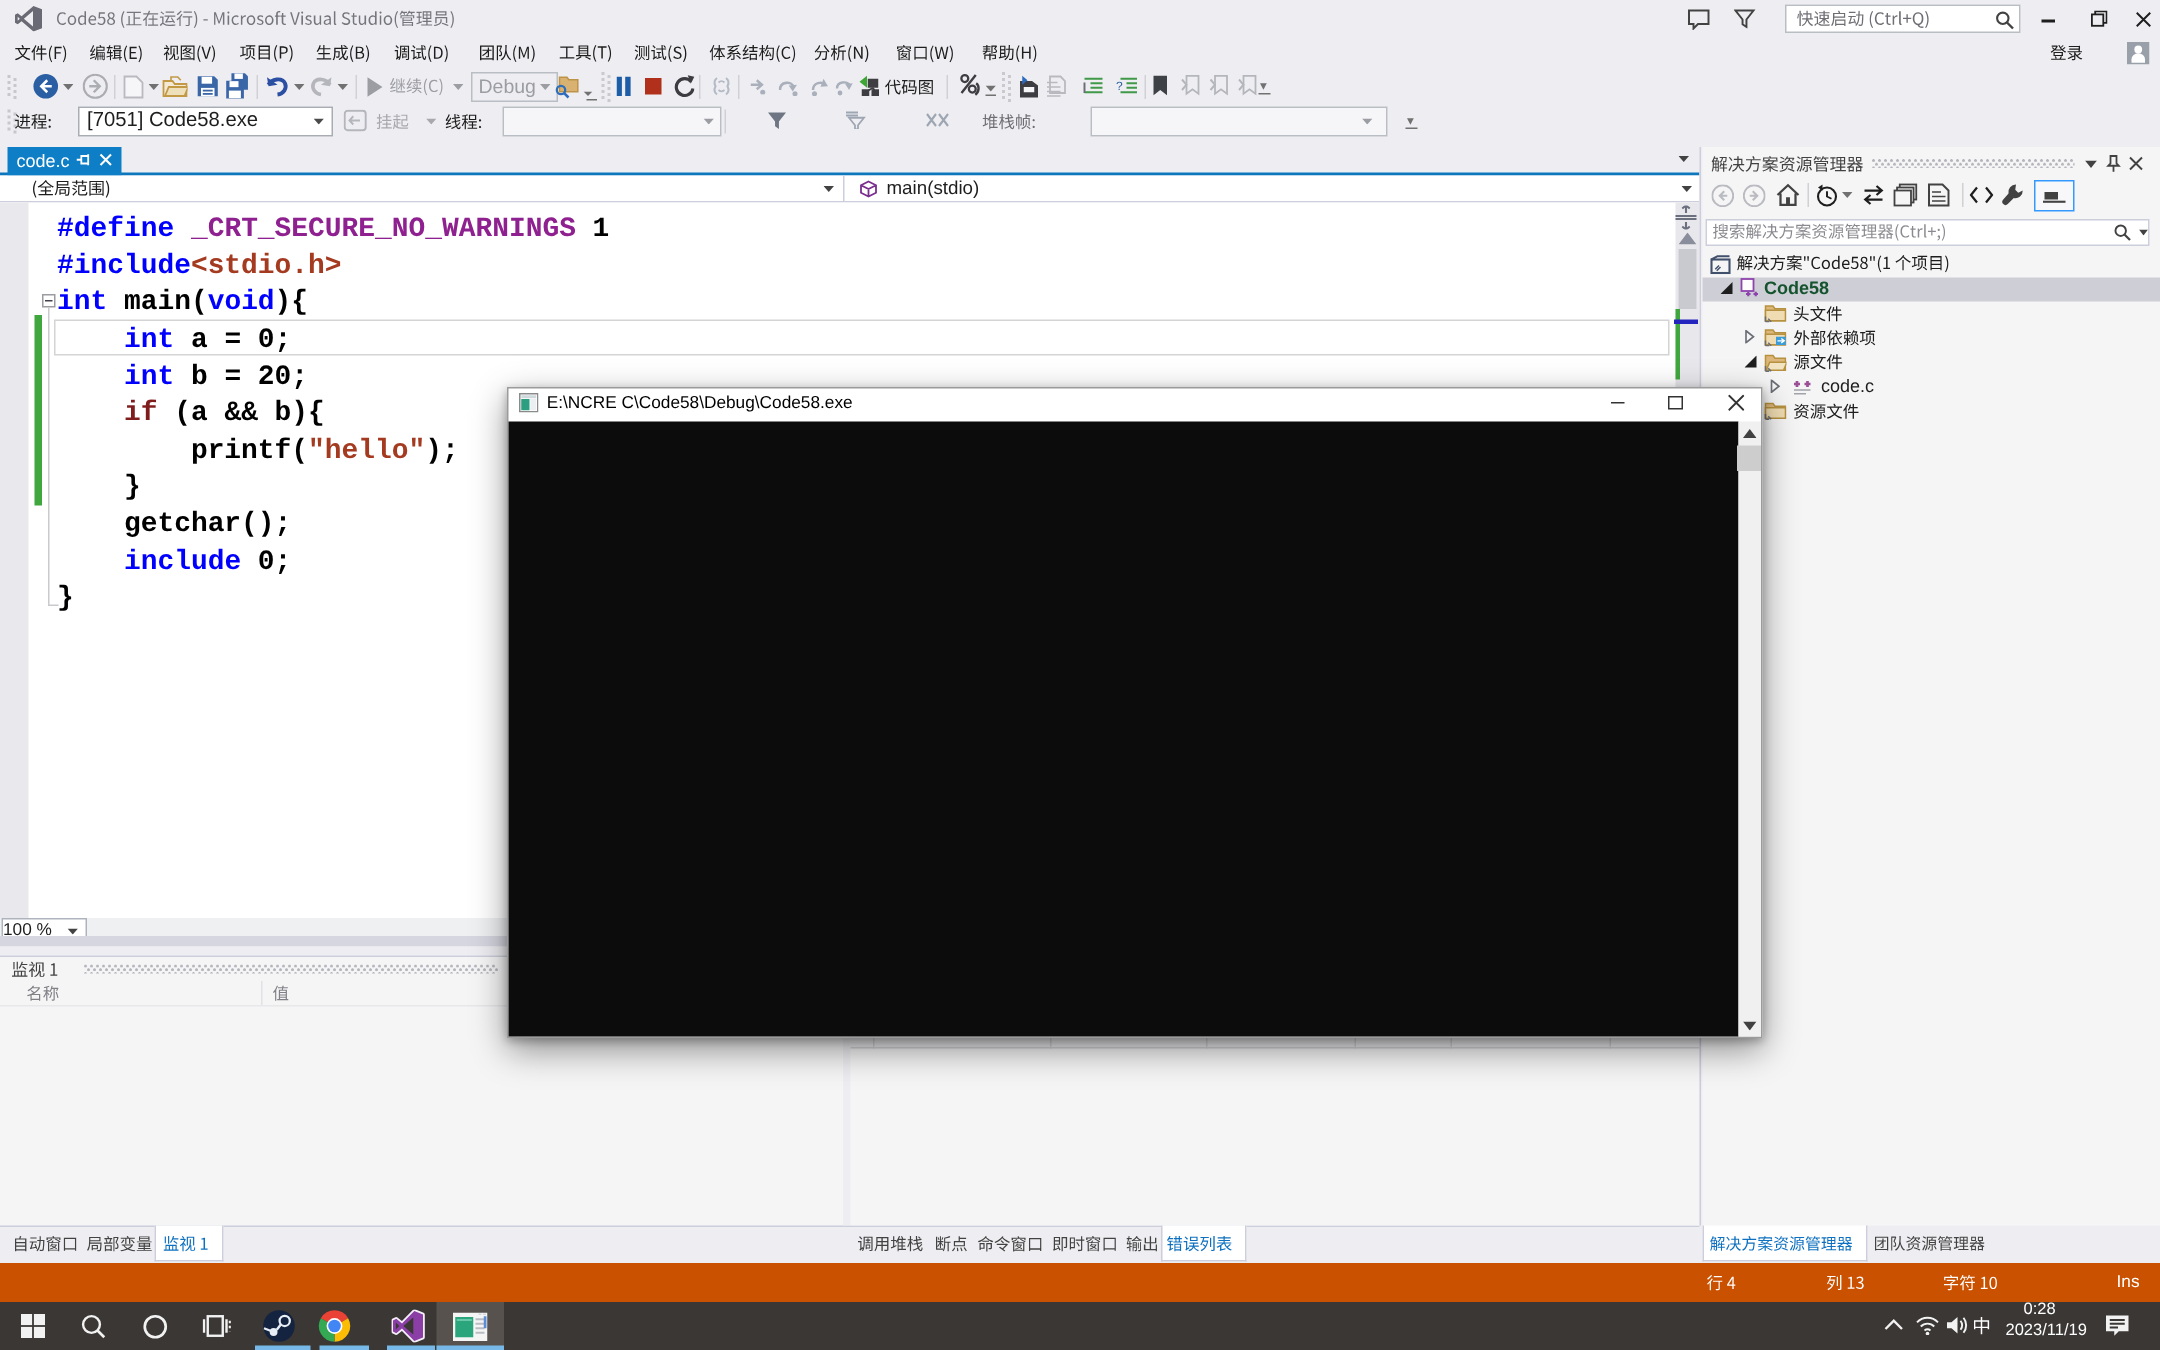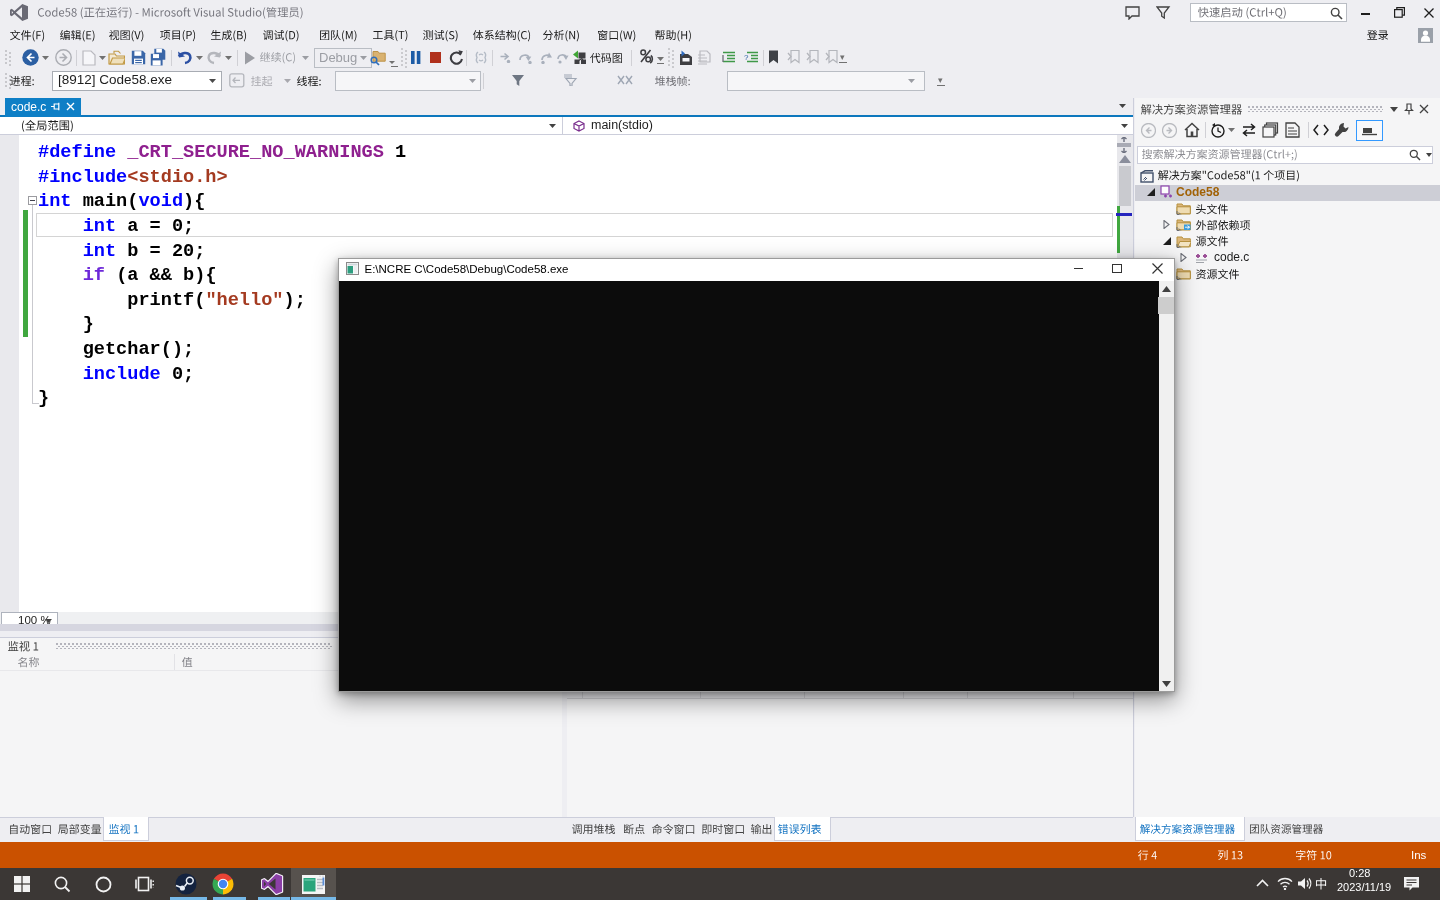--- a/index.html
+++ b/index.html
@@ -280,21 +280,21 @@
 <div style="position:absolute;left:5px;top:77px;width:2px;height:2px;background:#C8C8CC;"></div>
 <div style="position:absolute;left:9px;top:79px;width:2px;height:2px;background:#C8C8CC;"></div>
 <div style="position:absolute;left:5px;top:81px;width:2px;height:2px;background:#C8C8CC;"></div>
 <div style="position:absolute;left:9px;top:83px;width:2px;height:2px;background:#C8C8CC;"></div>
 <div style="position:absolute;left:5px;top:85px;width:2px;height:2px;background:#C8C8CC;"></div>
 <div style="position:absolute;left:9px;top:87px;width:2px;height:2px;background:#C8C8CC;"></div>
 <svg style="position:absolute;left:10.0px;top:76.0px;" width="24.8" height="10.9" viewBox="0.4 -9.1 24.8 10.9">
     <path fill="#1E1E1E" d="M3.7 -7.2H10.2V-6.4H3.7ZM5.3 -9.0H6.1V-5.2Q6.1 -4.6 6.0 -4.0Q6.0 -3.4 5.8 -2.9Q5.6 -2.3 5.3 -1.8Q5.0 -1.2 4.4 -0.8Q4.4 -0.9 4.3 -1.0Q4.2 -1.1 4.0 -1.2Q3.9 -1.4 3.8 -1.4Q4.5 -1.9 4.8 -2.5Q5.1 -3.2 5.2 -3.8Q5.3 -4.5 5.3 -5.2ZM3.7 -4.5H10.4V-3.7H3.7ZM2.9 -5.3V-1.0H2.1V-4.5H0.5V-5.3ZM2.5 -1.4Q2.7 -1.4 3.0 -1.2Q3.2 -1.0 3.7 -0.7Q4.2 -0.4 4.9 -0.3Q5.6 -0.2 6.6 -0.2Q7.1 -0.2 7.6 -0.2Q8.1 -0.2 8.7 -0.2Q9.2 -0.3 9.7 -0.3Q10.2 -0.3 10.6 -0.4Q10.6 -0.3 10.5 -0.1Q10.4 0.0 10.4 0.2Q10.4 0.4 10.4 0.5Q10.1 0.5 9.6 0.5Q9.1 0.5 8.6 0.5Q8.0 0.6 7.5 0.6Q6.9 0.6 6.6 0.6Q5.5 0.6 4.8 0.5Q4.1 0.3 3.5 -0.0Q3.2 -0.2 2.9 -0.5Q2.6 -0.7 2.4 -0.7Q2.3 -0.7 2.0 -0.5Q1.8 -0.3 1.5 0.0Q1.3 0.3 1.0 0.7L0.4 -0.0Q1.0 -0.6 1.5 -1.0Q2.1 -1.4 2.5 -1.4ZM0.9 -8.6 1.5 -9.0Q1.8 -8.7 2.1 -8.4Q2.4 -8.1 2.7 -7.8Q3.0 -7.5 3.2 -7.2L2.6 -6.7Q2.4 -7.0 2.1 -7.3Q1.8 -7.6 1.5 -7.9Q1.2 -8.3 0.9 -8.6ZM7.9 -9.0H8.7V-0.9H7.9Z M18.1 -4.1H18.9V0.3H18.1ZM15.7 -4.4H21.4V-3.6H15.7ZM15.2 -0.1H21.6V0.6H15.2ZM15.9 -2.3H21.1V-1.6H15.9ZM16.9 -8.1V-6.0H20.2V-8.1ZM16.1 -8.8H21.0V-5.3H16.1ZM13.3 -8.3H14.1V0.9H13.3ZM11.5 -6.1H15.5V-5.4H11.5ZM13.4 -5.8 13.9 -5.6Q13.7 -5.0 13.5 -4.4Q13.2 -3.8 13.0 -3.2Q12.7 -2.6 12.4 -2.0Q12.1 -1.5 11.7 -1.1Q11.7 -1.3 11.5 -1.5Q11.4 -1.7 11.3 -1.9Q11.6 -2.2 11.9 -2.7Q12.2 -3.1 12.5 -3.7Q12.8 -4.2 13.0 -4.8Q13.2 -5.3 13.4 -5.8ZM15.0 -9.1 15.5 -8.4Q15.0 -8.2 14.4 -8.1Q13.7 -7.9 13.1 -7.8Q12.4 -7.6 11.7 -7.6Q11.7 -7.7 11.6 -7.9Q11.5 -8.1 11.5 -8.2Q12.1 -8.3 12.7 -8.4Q13.4 -8.6 14.0 -8.7Q14.6 -8.9 15.0 -9.1ZM14.1 -4.7Q14.2 -4.6 14.4 -4.4Q14.6 -4.2 14.9 -4.0Q15.1 -3.7 15.4 -3.5Q15.6 -3.3 15.6 -3.2L15.1 -2.5Q15.0 -2.7 14.9 -2.9Q14.7 -3.2 14.5 -3.5Q14.2 -3.8 14.0 -4.0Q13.9 -4.3 13.7 -4.4Z M23.5 -4.3Q23.2 -4.3 23.0 -4.5Q22.8 -4.7 22.8 -5.1Q22.8 -5.4 23.0 -5.6Q23.2 -5.8 23.5 -5.8Q23.8 -5.8 24.0 -5.6Q24.3 -5.4 24.3 -5.1Q24.3 -4.7 24.0 -4.5Q23.8 -4.3 23.5 -4.3ZM23.5 0.1Q23.2 0.1 23.0 -0.1Q22.8 -0.3 22.8 -0.6Q22.8 -1.0 23.0 -1.2Q23.2 -1.4 23.5 -1.4Q23.8 -1.4 24.0 -1.2Q24.3 -1.0 24.3 -0.6Q24.3 -0.3 24.0 -0.1Q23.8 0.1 23.5 0.1Z"></path>
   </svg>
 <div style="position:absolute;left:52px;top:71px;width:170px;height:20px;background:#FFFFFF;border:1px solid #A8ACB3;box-sizing:border-box;"></div>
-<div style="position:absolute;left:58px;top:72.1px;font-family:'Liberation Sans',sans-serif;font-size:13.5px;font-weight:normal;color:#1E1E1E;white-space:pre;line-height:16.7px;">[8912] Code58.exe</div>
+<div style="position:absolute;left:58px;top:72.1px;font-family:'Liberation Sans',sans-serif;font-size:13.5px;font-weight:normal;color:#1E1E1E;white-space:pre;line-height:16.7px;">[7051] Code58.exe</div>
 <svg style="position:absolute;left:208.5px;top:79.0px" width="7" height="4">
     <polygon points="0,0 7,0 3.5,4" fill="#4A4A4A"></polygon>
   </svg>
 <svg style="position:absolute;left:229px;top:73px" width="16" height="15" viewBox="0 0 16 15">
     <rect x="0.8" y="0.8" width="14" height="13" rx="2" fill="none" stroke="#B4B6BC" stroke-width="1.3"></rect>
     <path d="M4,7.3 h7 M6.5,4.5 L4,7.3 L6.5,10" stroke="#B4B6BC" stroke-width="1.3" fill="none"></path>
   </svg>
 <svg style="position:absolute;left:251.0px;top:75.9px;" width="22.2" height="11.2" viewBox="0.4 -9.2 22.2 11.2">
     <path fill="#A8A8AE" d="M0.4 -3.4Q0.9 -3.5 1.5 -3.7Q2.1 -3.8 2.7 -4.0Q3.4 -4.2 4.0 -4.4L4.1 -3.6Q3.2 -3.4 2.3 -3.1Q1.4 -2.8 0.7 -2.6ZM0.6 -7.0H4.0V-6.2H0.6ZM2.0 -9.2H2.8V-0.2Q2.8 0.2 2.7 0.4Q2.6 0.5 2.4 0.6Q2.2 0.7 1.8 0.8Q1.4 0.8 0.9 0.8Q0.9 0.6 0.8 0.4Q0.7 0.2 0.6 0.0Q1.0 0.0 1.3 0.0Q1.6 0.0 1.8 0.0Q1.9 0.0 1.9 -0.0Q2.0 -0.1 2.0 -0.2ZM4.5 -7.7H9.9V-7.0H4.5ZM4.4 -2.9H10.1V-2.1H4.4ZM4.2 -5.4H10.4V-4.6H4.2ZM3.6 -0.3H10.6V0.5H3.6ZM6.8 -9.2H7.7V-5.0H6.8ZM6.8 -4.2H7.7V0.2H6.8Z M11.8 -8.0H16.2V-7.3H11.8ZM17.4 -5.7H20.6V-4.9H17.4ZM11.5 -5.9H16.5V-5.1H11.5ZM14.2 -3.5H16.4V-2.8H14.2ZM13.7 -9.2H14.4V-5.5H13.7ZM13.8 -5.4H14.6V-0.3H13.8ZM16.9 -8.7H21.0V-4.7H20.2V-8.0H16.9ZM17.0 -5.7H17.8V-2.1Q17.8 -1.8 17.9 -1.7Q18.1 -1.7 18.4 -1.7Q18.5 -1.7 18.8 -1.7Q19.0 -1.7 19.3 -1.7Q19.6 -1.7 19.9 -1.7Q20.1 -1.7 20.2 -1.7Q20.5 -1.7 20.6 -1.8Q20.7 -1.9 20.8 -2.2Q20.8 -2.5 20.8 -3.2Q20.9 -3.1 21.1 -3.1Q21.2 -3.0 21.3 -3.0Q21.5 -2.9 21.6 -2.9Q21.5 -2.1 21.4 -1.7Q21.3 -1.2 21.0 -1.1Q20.8 -0.9 20.3 -0.9Q20.2 -0.9 20.0 -0.9Q19.8 -0.9 19.6 -0.9Q19.3 -0.9 19.1 -0.9Q18.8 -0.9 18.6 -0.9Q18.4 -0.9 18.4 -0.9Q17.9 -0.9 17.6 -1.0Q17.3 -1.1 17.1 -1.4Q17.0 -1.6 17.0 -2.1ZM12.7 -3.0Q12.9 -2.1 13.3 -1.6Q13.6 -1.0 14.2 -0.7Q14.7 -0.4 15.4 -0.3Q16.1 -0.2 17.1 -0.2Q17.2 -0.2 17.6 -0.2Q17.9 -0.2 18.4 -0.2Q18.8 -0.2 19.3 -0.2Q19.8 -0.2 20.3 -0.2Q20.8 -0.2 21.1 -0.2Q21.5 -0.2 21.7 -0.2Q21.6 -0.1 21.5 0.0Q21.5 0.2 21.4 0.3Q21.4 0.5 21.3 0.6H20.5H17.1Q16.0 0.6 15.2 0.5Q14.3 0.3 13.8 -0.0Q13.2 -0.4 12.8 -1.1Q12.4 -1.7 12.1 -2.8ZM12.1 -4.3 12.9 -4.2Q12.8 -3.1 12.8 -2.2Q12.7 -1.2 12.5 -0.4Q12.3 0.4 12.0 1.0Q11.9 0.9 11.8 0.8Q11.7 0.8 11.5 0.7Q11.4 0.6 11.3 0.6Q11.6 0.0 11.8 -0.7Q11.9 -1.5 12.0 -2.4Q12.1 -3.3 12.1 -4.3Z"></path>
   </svg>
@@ -362,40 +362,40 @@
 <div style="position:absolute;left:36px;top:212.5px;width:1077px;height:24.5px;background:transparent;border:1px solid #D4D4D4;box-sizing:border-box;"></div>
 <div style="position:absolute;left:27.5px;top:195.5px;width:9px;height:9px;background:#FFFFFF;border:1px solid #9B9BA0;box-sizing:border-box;"></div>
 <div style="position:absolute;left:29.5px;top:199.5px;width:5px;height:1px;background:#42424D;"></div>
 <div style="position:absolute;left:31.5px;top:205px;width:1px;height:199px;background:#C9C9CE;"></div>
 <div style="position:absolute;left:31.5px;top:403px;width:7px;height:1px;background:#C9C9CE;"></div>
 <div style="position:absolute;left:38px;top:140.9px;font-family:'Liberation Mono',monospace;font-size:18.6px;line-height:24.66px;white-space:pre;color:#000;font-weight:bold;"><span style="color:#0000FF">#define</span> <span style="color:#8F208F">_CRT_SECURE_NO_WARNINGS</span> 1
 <span style="color:#0000FF">#include</span><span style="color:#A43A20">&lt;stdio.h&gt;</span>
 <span style="color:#0000FF">int</span> main(<span style="color:#0000FF">void</span>){
     <span style="color:#0000FF">int</span> a = 0;
     <span style="color:#0000FF">int</span> b = 20;
-    <span style="color:#6d28d9">if</span> (a &amp;&amp; b){
+    <span style="color:#7f1d1d">if</span> (a &amp;&amp; b){
         printf(<span style="color:#A43A20">"hello"</span>);
     }
     getchar();
     <span style="color:#0000FF">include</span> 0;
 }</div>
 <div style="position:absolute;left:1117px;top:135px;width:16px;height:477px;background:#E8E8EC;"></div>
 <svg style="position:absolute;left:1115px;top:137px" width="18" height="16" viewBox="0 0 18 16">
     <path d="M9,0 V5 M6.5,2 L9,0 L11.5,2 M9,16 V11 M6.5,14 L9,16 L11.5,14" stroke="#6B6F7E" stroke-width="1.4" fill="none"></path>
     <path d="M2,7 H16 M2,9 H16" stroke="#6B6F7E" stroke-width="1.2"></path>
   </svg>
 <svg style="position:absolute;left:1119px;top:155px" width="12" height="8" viewBox="0 0 12 8">
     <polygon points="6,0 12,8 0,8" fill="#8A8E9C"></polygon>
   </svg>
 <div style="position:absolute;left:1119px;top:166px;width:12px;height:40px;background:#C9CACF;"></div>
 <div style="position:absolute;left:1117px;top:206px;width:2.5px;height:47px;background:#40A73F;"></div>
 <div style="position:absolute;left:1116px;top:213px;width:15.5px;height:3px;background:#2424BE;"></div>
 <div style="position:absolute;left:0px;top:612px;width:1110px;height:12px;background:#EFF0F2;"></div>
 <div style="position:absolute;left:0.5px;top:611.5px;width:57px;height:18px;background:#FFFFFF;border:1px solid #AEB3BD;box-sizing:border-box;"></div>
-<div style="position:absolute;left:18px;top:613.4px;font-family:'Liberation Sans',sans-serif;font-size:11.5px;font-weight:normal;color:#1E1E1E;white-space:pre;line-height:14.3px;">100 %</div>
+<div style="position:absolute;left:2px;top:613.4px;font-family:'Liberation Sans',sans-serif;font-size:11.5px;font-weight:normal;color:#1E1E1E;white-space:pre;line-height:14.3px;">100 %</div>
 <svg style="position:absolute;left:44.5px;top:619.0px" width="7" height="4">
     <polygon points="0,0 7,0 3.5,4" fill="#424242"></polygon>
   </svg>
 <div style="position:absolute;left:0px;top:624px;width:1133px;height:7px;background:#D6D6E0;"></div>
 <div style="position:absolute;left:0px;top:631px;width:1133px;height:6px;background:#EEEEF2;"></div>
 <div style="position:absolute;left:0px;top:637px;width:562px;height:180px;background:#F5F5F6;"></div>
 <div style="position:absolute;left:0px;top:637px;width:562px;height:1px;background:#CCCEDB;"></div>
 <div style="position:absolute;left:0px;top:817px;width:1133px;height:1px;background:#CCCEDB;"></div>
 <svg style="position:absolute;left:8.0px;top:640.8px;" width="31.1" height="11.4" viewBox="0.5 -9.5 31.1 11.4">
     <path fill="#424242" d="M7.0 -9.5 7.8 -9.3Q7.6 -8.4 7.2 -7.6Q6.9 -6.7 6.5 -6.0Q6.0 -5.3 5.6 -4.7Q5.5 -4.8 5.4 -4.9Q5.2 -5.0 5.1 -5.1Q5.0 -5.2 4.9 -5.2Q5.6 -6.0 6.1 -7.1Q6.7 -8.2 7.0 -9.5ZM6.9 -7.9H10.7V-7.1H6.6ZM0.5 -0.2H10.8V0.6H0.5ZM1.8 -3.4H9.6V0.1H8.8V-2.7H7.2V0.1H6.4V-2.7H4.9V0.1H4.1V-2.7H2.6V0.1H1.8ZM7.2 -5.9 7.8 -6.3Q8.2 -6.1 8.6 -5.8Q9.1 -5.4 9.5 -5.1Q9.9 -4.8 10.1 -4.5L9.4 -4.0Q9.2 -4.3 8.8 -4.6Q8.4 -4.9 8.0 -5.3Q7.6 -5.6 7.2 -5.9ZM3.6 -9.5H4.4V-4.1H3.6ZM1.4 -9.1H2.2V-4.4H1.4Z M16.4 -8.9H21.6V-2.9H20.7V-8.2H17.2V-2.9H16.4ZM18.9 -3.1H19.7V-0.3Q19.7 -0.1 19.8 0.0Q19.8 0.1 20.1 0.1H21.0Q21.2 0.1 21.3 -0.1Q21.4 -0.2 21.4 -0.6Q21.5 -1.0 21.5 -1.8Q21.7 -1.7 21.8 -1.6Q22.0 -1.5 22.2 -1.5Q22.1 -0.6 22.1 -0.1Q22.0 0.4 21.7 0.5Q21.5 0.7 21.0 0.7H20.0Q19.4 0.7 19.1 0.5Q18.9 0.3 18.9 -0.2ZM18.5 -7.3H19.3V-5.1Q19.3 -4.4 19.2 -3.6Q19.1 -2.8 18.7 -2.0Q18.3 -1.1 17.6 -0.4Q17.0 0.3 15.8 0.9Q15.8 0.8 15.7 0.7Q15.6 0.6 15.5 0.5Q15.4 0.3 15.3 0.3Q16.4 -0.3 17.0 -0.9Q17.7 -1.6 18.0 -2.3Q18.3 -3.0 18.4 -3.7Q18.5 -4.5 18.5 -5.1ZM12.0 -7.5H15.2V-6.8H12.0ZM13.4 -4.2 14.3 -5.2V0.9H13.4ZM14.3 -5.0Q14.4 -4.9 14.6 -4.6Q14.8 -4.4 15.1 -4.1Q15.4 -3.8 15.6 -3.5Q15.8 -3.3 15.9 -3.1L15.4 -2.5Q15.2 -2.7 15.0 -3.0Q14.8 -3.2 14.6 -3.6Q14.3 -3.9 14.1 -4.1Q13.9 -4.4 13.8 -4.6ZM15.0 -7.5H15.2L15.3 -7.6L15.8 -7.3Q15.4 -6.3 14.8 -5.3Q14.2 -4.4 13.5 -3.6Q12.8 -2.8 12.1 -2.3Q12.1 -2.4 12.0 -2.6Q12.0 -2.8 11.9 -2.9Q11.8 -3.1 11.7 -3.1Q12.4 -3.6 13.0 -4.3Q13.7 -4.9 14.2 -5.7Q14.7 -6.6 15.0 -7.4ZM13.0 -9.1 13.7 -9.5Q14.0 -9.2 14.3 -8.8Q14.6 -8.4 14.8 -8.1L14.1 -7.6Q13.9 -7.9 13.6 -8.3Q13.3 -8.8 13.0 -9.1Z M26.1 0.0V-0.9H28.0V-7.0H26.5V-7.7Q27.1 -7.8 27.5 -7.9Q27.9 -8.1 28.2 -8.3H29.0V-0.9H30.7V0.0Z"></path>
@@ -501,21 +501,21 @@
     <path fill="#1E1E1E" d="M1.5 -6.4H4.7V-5.8H1.5ZM1.5 -4.5H4.7V-3.8H1.5ZM1.5 -2.4H4.7V-1.7H1.5ZM6.4 -4.0H10.3V-3.3H6.4ZM2.1 -8.3H4.1V-7.6H2.1ZM5.6 -8.7H9.8V-8.0H5.6ZM5.6 -2.0H10.6V-1.2H5.6ZM7.9 -5.1H8.6V0.9H7.9ZM2.9 -6.1H3.5V0.3H2.9ZM9.5 -8.7H10.3Q10.3 -8.7 10.3 -8.6Q10.3 -8.5 10.2 -8.4Q10.2 -7.5 10.2 -6.9Q10.1 -6.3 10.0 -6.0Q9.9 -5.7 9.8 -5.6Q9.7 -5.4 9.6 -5.4Q9.4 -5.3 9.2 -5.3Q9.1 -5.3 8.7 -5.3Q8.4 -5.3 8.1 -5.3Q8.1 -5.5 8.0 -5.7Q8.0 -5.9 7.9 -6.0Q8.2 -6.0 8.5 -6.0Q8.8 -5.9 8.9 -5.9Q9.0 -5.9 9.1 -6.0Q9.2 -6.0 9.2 -6.0Q9.3 -6.1 9.3 -6.4Q9.4 -6.7 9.4 -7.2Q9.5 -7.7 9.5 -8.6ZM6.4 -5.1 7.1 -4.9Q7.0 -4.2 6.7 -3.5Q6.4 -2.7 6.1 -2.2Q6.0 -2.3 5.9 -2.4Q5.8 -2.4 5.6 -2.5Q5.5 -2.6 5.4 -2.6Q5.8 -3.1 6.0 -3.7Q6.3 -4.4 6.4 -5.1ZM2.1 -9.2 2.8 -9.1Q2.6 -8.3 2.3 -7.6Q2.1 -6.9 1.7 -6.3Q1.4 -5.7 1.0 -5.3Q0.9 -5.3 0.8 -5.4Q0.7 -5.5 0.6 -5.6Q0.4 -5.7 0.3 -5.7Q0.9 -6.4 1.4 -7.3Q1.8 -8.2 2.1 -9.2ZM1.2 -6.4H1.9V-3.5Q1.9 -3.0 1.9 -2.4Q1.8 -1.9 1.7 -1.3Q1.6 -0.7 1.5 -0.1Q1.3 0.4 1.0 0.9Q0.9 0.8 0.8 0.8Q0.7 0.7 0.6 0.6Q0.5 0.6 0.4 0.5Q0.8 -0.1 0.9 -0.8Q1.1 -1.5 1.1 -2.2Q1.2 -2.9 1.2 -3.5ZM4.5 -6.4H5.2V-0.1Q5.2 0.2 5.1 0.4Q5.0 0.5 4.9 0.6Q4.7 0.7 4.4 0.8Q4.2 0.8 3.7 0.8Q3.7 0.6 3.7 0.4Q3.6 0.2 3.5 0.1Q3.8 0.1 4.0 0.1Q4.3 0.1 4.3 0.1Q4.5 0.1 4.5 -0.1ZM7.2 -8.5H7.9Q7.9 -7.7 7.6 -7.0Q7.4 -6.4 7.0 -5.9Q6.6 -5.3 5.8 -5.0Q5.8 -5.1 5.6 -5.3Q5.5 -5.5 5.4 -5.6Q6.0 -5.8 6.4 -6.3Q6.8 -6.7 6.9 -7.3Q7.1 -7.8 7.2 -8.5ZM3.9 -8.3H4.1L4.2 -8.3L4.7 -8.0Q4.6 -7.6 4.4 -7.3Q4.3 -6.9 4.1 -6.6Q3.9 -6.2 3.7 -6.0Q3.6 -6.0 3.5 -6.1Q3.3 -6.2 3.2 -6.3Q3.3 -6.5 3.5 -6.9Q3.6 -7.2 3.7 -7.5Q3.9 -7.8 3.9 -8.1Z M11.6 -8.4 12.2 -8.8Q12.5 -8.5 12.9 -8.1Q13.2 -7.7 13.5 -7.3Q13.8 -6.9 14.0 -6.6L13.3 -6.2Q13.1 -6.5 12.8 -6.9Q12.5 -7.2 12.2 -7.7Q11.9 -8.1 11.6 -8.4ZM11.4 -0.1Q11.7 -0.6 12.0 -1.2Q12.4 -1.8 12.7 -2.5Q13.0 -3.1 13.3 -3.8L13.9 -3.3Q13.7 -2.7 13.4 -2.0Q13.1 -1.4 12.7 -0.8Q12.4 -0.2 12.1 0.4ZM14.9 -7.5H20.5V-3.8H19.7V-6.7H14.9ZM14.4 -4.2H21.6V-3.4H14.4ZM18.3 -3.9Q18.7 -2.5 19.5 -1.4Q20.3 -0.3 21.6 0.1Q21.6 0.2 21.5 0.4Q21.3 0.5 21.3 0.6Q21.2 0.7 21.1 0.9Q20.1 0.5 19.5 -0.2Q18.8 -0.8 18.3 -1.7Q17.8 -2.6 17.5 -3.8ZM17.1 -9.2H18.0V-5.6Q18.0 -4.9 17.9 -4.2Q17.9 -3.5 17.7 -2.8Q17.5 -2.1 17.1 -1.5Q16.7 -0.8 16.0 -0.2Q15.3 0.4 14.3 0.9Q14.3 0.8 14.2 0.7Q14.1 0.6 14.0 0.4Q13.8 0.3 13.7 0.2Q14.7 -0.2 15.4 -0.7Q16.0 -1.3 16.4 -1.9Q16.7 -2.5 16.9 -3.1Q17.1 -3.7 17.1 -4.4Q17.1 -5.0 17.1 -5.6Z M22.7 -7.3H32.3V-6.5H22.7ZM26.2 -4.8H30.6V-4.0H26.2ZM30.4 -4.8H31.2Q31.2 -4.8 31.2 -4.7Q31.2 -4.6 31.2 -4.5Q31.2 -4.4 31.2 -4.4Q31.1 -2.8 31.0 -1.8Q30.8 -0.9 30.7 -0.4Q30.5 0.2 30.3 0.4Q30.1 0.6 29.9 0.7Q29.7 0.7 29.4 0.8Q29.1 0.8 28.6 0.8Q28.1 0.8 27.5 0.7Q27.5 0.5 27.4 0.3Q27.3 0.1 27.2 -0.1Q27.8 -0.0 28.3 -0.0Q28.9 -0.0 29.1 -0.0Q29.3 -0.0 29.4 -0.0Q29.5 -0.0 29.6 -0.1Q29.8 -0.3 29.9 -0.8Q30.0 -1.3 30.2 -2.2Q30.3 -3.2 30.4 -4.6ZM25.8 -6.9H26.7Q26.6 -6.0 26.5 -5.1Q26.5 -4.2 26.2 -3.4Q26.0 -2.5 25.7 -1.7Q25.3 -0.9 24.7 -0.3Q24.0 0.4 23.1 0.9Q23.0 0.7 22.8 0.6Q22.7 0.4 22.5 0.2Q23.4 -0.2 24.0 -0.8Q24.6 -1.4 24.9 -2.1Q25.2 -2.9 25.4 -3.7Q25.6 -4.5 25.7 -5.3Q25.7 -6.1 25.8 -6.9ZM26.8 -9.0 27.6 -9.3Q27.9 -8.9 28.1 -8.5Q28.3 -8.0 28.4 -7.7L27.6 -7.3Q27.5 -7.6 27.3 -8.1Q27.1 -8.6 26.8 -9.0Z M38.1 -3.4H38.9V0.9H38.1ZM33.9 -8.4H43.2V-6.8H42.4V-7.7H34.7V-6.8H33.9ZM33.7 -6.6H43.3V-5.9H33.7ZM33.6 -2.5H43.4V-1.8H33.6ZM37.8 -2.2 38.4 -1.9Q37.9 -1.3 37.1 -0.8Q36.4 -0.3 35.6 0.1Q34.7 0.5 33.9 0.7Q33.8 0.6 33.7 0.5Q33.7 0.4 33.6 0.3Q33.5 0.1 33.4 0.1Q34.2 -0.1 35.0 -0.5Q35.9 -0.8 36.6 -1.2Q37.3 -1.7 37.8 -2.2ZM39.2 -2.2Q39.7 -1.7 40.4 -1.2Q41.1 -0.8 42.0 -0.5Q42.9 -0.1 43.7 0.1Q43.6 0.1 43.5 0.3Q43.4 0.4 43.3 0.5Q43.2 0.6 43.2 0.7Q42.3 0.5 41.5 0.1Q40.6 -0.3 39.9 -0.8Q39.1 -1.3 38.6 -1.9ZM40.6 -6.3 41.3 -6.1Q40.9 -5.3 40.3 -4.8Q39.6 -4.3 38.7 -3.9Q37.8 -3.6 36.6 -3.4Q35.4 -3.2 34.0 -3.1Q33.9 -3.2 33.8 -3.4Q33.8 -3.6 33.7 -3.7Q35.5 -3.8 36.9 -4.1Q38.3 -4.4 39.2 -4.9Q40.1 -5.4 40.6 -6.3ZM35.1 -4.7 35.7 -5.2Q36.7 -5.1 37.8 -4.9Q38.8 -4.7 39.8 -4.5Q40.7 -4.3 41.6 -4.0Q42.4 -3.8 43.1 -3.6L42.4 -3.0Q41.6 -3.3 40.4 -3.6Q39.3 -3.9 37.9 -4.2Q36.6 -4.5 35.1 -4.7ZM37.7 -9.1 38.4 -9.3Q38.6 -9.1 38.8 -8.8Q39.0 -8.5 39.1 -8.2L38.4 -7.9Q38.3 -8.2 38.1 -8.5Q37.9 -8.8 37.7 -9.1ZM35.1 -4.7Q35.5 -5.1 36.0 -5.6Q36.4 -6.1 36.9 -6.6Q37.3 -7.1 37.6 -7.6L38.4 -7.3Q38.0 -6.9 37.6 -6.4Q37.2 -5.9 36.7 -5.4Q36.3 -5.0 35.9 -4.7Z M45.2 -5.3 45.0 -7.4 45.0 -8.5H46.0L46.0 -7.4L45.8 -5.3ZM47.4 -5.3 47.2 -7.4 47.1 -8.5H48.2L48.2 -7.4L48.0 -5.3Z M53.4 0.1Q52.6 0.1 52.0 -0.1Q51.3 -0.4 50.9 -1.0Q50.4 -1.5 50.1 -2.3Q49.9 -3.0 49.9 -4.0Q49.9 -5.0 50.1 -5.8Q50.4 -6.6 50.9 -7.1Q51.4 -7.6 52.0 -7.9Q52.7 -8.2 53.4 -8.2Q54.2 -8.2 54.7 -7.9Q55.3 -7.6 55.6 -7.2L55.1 -6.6Q54.8 -6.9 54.4 -7.1Q54.0 -7.3 53.4 -7.3Q52.7 -7.3 52.1 -6.9Q51.5 -6.5 51.2 -5.8Q50.9 -5.1 50.9 -4.1Q50.9 -3.0 51.2 -2.3Q51.5 -1.6 52.1 -1.2Q52.6 -0.7 53.4 -0.7Q54.0 -0.7 54.4 -1.0Q54.9 -1.2 55.3 -1.7L55.8 -1.0Q55.4 -0.5 54.8 -0.2Q54.2 0.1 53.4 0.1Z M59.6 0.1Q58.8 0.1 58.2 -0.2Q57.6 -0.6 57.2 -1.3Q56.8 -2.0 56.8 -3.0Q56.8 -4.0 57.2 -4.7Q57.6 -5.4 58.2 -5.8Q58.8 -6.1 59.6 -6.1Q60.1 -6.1 60.6 -5.9Q61.1 -5.7 61.5 -5.3Q61.9 -4.9 62.1 -4.3Q62.3 -3.7 62.3 -3.0Q62.3 -2.0 61.9 -1.3Q61.6 -0.6 60.9 -0.2Q60.3 0.1 59.6 0.1ZM59.6 -0.7Q60.1 -0.7 60.5 -1.0Q60.9 -1.3 61.1 -1.8Q61.3 -2.3 61.3 -3.0Q61.3 -3.7 61.1 -4.2Q60.9 -4.7 60.5 -5.0Q60.1 -5.3 59.6 -5.3Q59.0 -5.3 58.7 -5.0Q58.3 -4.7 58.1 -4.2Q57.8 -3.7 57.8 -3.0Q57.8 -2.3 58.1 -1.8Q58.3 -1.3 58.7 -1.0Q59.0 -0.7 59.6 -0.7Z M65.9 0.1Q65.2 0.1 64.6 -0.2Q64.1 -0.6 63.8 -1.3Q63.5 -2.0 63.5 -3.0Q63.5 -3.9 63.8 -4.7Q64.2 -5.4 64.8 -5.7Q65.4 -6.1 66.1 -6.1Q66.6 -6.1 67.0 -5.9Q67.4 -5.8 67.7 -5.4L67.7 -6.5V-8.8H68.7V0.0H67.9L67.8 -0.7H67.8Q67.4 -0.4 66.9 -0.1Q66.5 0.1 65.9 0.1ZM66.2 -0.7Q66.6 -0.7 67.0 -0.9Q67.3 -1.1 67.7 -1.5V-4.7Q67.3 -5.0 67.0 -5.1Q66.6 -5.3 66.2 -5.3Q65.8 -5.3 65.4 -5.0Q65.0 -4.7 64.8 -4.2Q64.5 -3.7 64.5 -3.0Q64.5 -2.3 64.7 -1.8Q64.9 -1.2 65.3 -1.0Q65.6 -0.7 66.2 -0.7Z M73.1 0.1Q72.4 0.1 71.7 -0.2Q71.1 -0.6 70.7 -1.3Q70.3 -2.0 70.3 -3.0Q70.3 -3.7 70.5 -4.3Q70.7 -4.9 71.1 -5.3Q71.5 -5.7 72.0 -5.9Q72.5 -6.1 73.0 -6.1Q73.7 -6.1 74.3 -5.8Q74.8 -5.4 75.1 -4.8Q75.3 -4.2 75.3 -3.3Q75.3 -3.2 75.3 -3.0Q75.3 -2.9 75.3 -2.7H71.3Q71.3 -2.1 71.6 -1.6Q71.8 -1.2 72.3 -0.9Q72.7 -0.7 73.3 -0.7Q73.7 -0.7 74.1 -0.8Q74.4 -0.9 74.8 -1.1L75.1 -0.5Q74.7 -0.2 74.2 -0.0Q73.8 0.1 73.1 0.1ZM71.3 -3.5H74.5Q74.5 -4.4 74.1 -4.8Q73.7 -5.3 73.0 -5.3Q72.6 -5.3 72.2 -5.1Q71.8 -4.9 71.6 -4.5Q71.3 -4.1 71.3 -3.5Z M78.7 0.1Q78.1 0.1 77.6 -0.0Q77.1 -0.2 76.7 -0.4Q76.4 -0.7 76.1 -0.9L76.6 -1.6Q76.8 -1.4 77.1 -1.2Q77.4 -0.9 77.8 -0.8Q78.1 -0.7 78.6 -0.7Q79.1 -0.7 79.5 -0.9Q79.9 -1.2 80.1 -1.6Q80.3 -2.0 80.3 -2.6Q80.3 -3.5 79.9 -3.9Q79.4 -4.4 78.6 -4.4Q78.2 -4.4 77.9 -4.3Q77.6 -4.2 77.3 -4.0L76.8 -4.3L77.0 -8.1H80.9V-7.2H77.9L77.7 -4.9Q78.0 -5.0 78.3 -5.1Q78.5 -5.2 78.9 -5.2Q79.6 -5.2 80.1 -4.9Q80.7 -4.7 81.0 -4.1Q81.3 -3.5 81.3 -2.6Q81.3 -1.7 81.0 -1.1Q80.6 -0.5 80.0 -0.2Q79.4 0.1 78.7 0.1Z M85.0 0.1Q84.3 0.1 83.7 -0.1Q83.1 -0.4 82.8 -0.9Q82.4 -1.4 82.4 -2.0Q82.4 -2.5 82.6 -3.0Q82.9 -3.4 83.2 -3.7Q83.5 -4.0 83.9 -4.2V-4.3Q83.5 -4.6 83.1 -5.0Q82.8 -5.5 82.8 -6.1Q82.8 -6.8 83.1 -7.2Q83.4 -7.7 83.9 -7.9Q84.4 -8.2 85.0 -8.2Q85.7 -8.2 86.2 -7.9Q86.7 -7.6 87.0 -7.2Q87.2 -6.7 87.2 -6.1Q87.2 -5.6 87.1 -5.3Q86.9 -4.9 86.6 -4.6Q86.4 -4.3 86.2 -4.1V-4.1Q86.5 -3.9 86.8 -3.6Q87.1 -3.3 87.3 -2.9Q87.5 -2.5 87.5 -1.9Q87.5 -1.4 87.2 -0.9Q86.9 -0.4 86.3 -0.1Q85.8 0.1 85.0 0.1ZM85.5 -4.4Q85.9 -4.7 86.2 -5.2Q86.4 -5.6 86.4 -6.0Q86.4 -6.4 86.2 -6.7Q86.1 -7.1 85.7 -7.2Q85.4 -7.4 85.0 -7.4Q84.4 -7.4 84.1 -7.1Q83.7 -6.7 83.7 -6.1Q83.7 -5.7 84.0 -5.3Q84.2 -5.0 84.7 -4.8Q85.1 -4.6 85.5 -4.4ZM85.0 -0.6Q85.5 -0.6 85.8 -0.8Q86.2 -1.0 86.4 -1.3Q86.6 -1.6 86.6 -2.0Q86.6 -2.4 86.4 -2.7Q86.2 -3.0 85.9 -3.2Q85.6 -3.4 85.2 -3.6Q84.9 -3.7 84.4 -3.9Q83.9 -3.6 83.6 -3.1Q83.3 -2.7 83.3 -2.1Q83.3 -1.7 83.5 -1.3Q83.8 -1.0 84.1 -0.8Q84.5 -0.6 85.0 -0.6Z M89.2 -5.3 89.0 -7.4 89.0 -8.5H90.1L90.0 -7.4L89.9 -5.3ZM91.4 -5.3 91.2 -7.4 91.2 -8.5H92.2L92.2 -7.4L92.0 -5.3Z M95.9 2.2Q95.1 0.9 94.7 -0.4Q94.2 -1.8 94.2 -3.4Q94.2 -5.0 94.7 -6.4Q95.1 -7.8 95.9 -9.0L96.5 -8.7Q95.8 -7.5 95.4 -6.2Q95.1 -4.8 95.1 -3.4Q95.1 -2.0 95.4 -0.7Q95.8 0.7 96.5 1.9Z M97.9 0.0V-0.8H99.7V-6.8H98.3V-7.5Q98.8 -7.6 99.2 -7.7Q99.6 -7.9 100.0 -8.1H100.7V-0.8H102.3V0.0Z M111.1 -9.3 111.8 -8.9Q111.2 -7.9 110.4 -7.0Q109.6 -6.1 108.6 -5.4Q107.6 -4.7 106.5 -4.2Q106.4 -4.3 106.3 -4.5Q106.1 -4.8 105.9 -4.9Q106.9 -5.4 107.9 -6.0Q108.9 -6.7 109.7 -7.5Q110.5 -8.3 111.1 -9.3ZM111.3 -8.6Q112.1 -7.7 112.8 -7.1Q113.6 -6.4 114.5 -5.8Q115.3 -5.3 116.2 -4.9Q116.0 -4.8 115.8 -4.5Q115.7 -4.3 115.6 -4.1Q114.7 -4.6 113.9 -5.2Q113.0 -5.8 112.2 -6.5Q111.4 -7.3 110.6 -8.3ZM110.6 -6.0H111.4V0.9H110.6Z M117.0 -7.9H120.5V-7.2H117.0ZM118.4 -7.6H119.2V-2.1H118.4ZM116.8 -2.0Q117.3 -2.1 117.9 -2.3Q118.5 -2.5 119.2 -2.7Q119.9 -2.9 120.6 -3.1L120.7 -2.4Q119.7 -2.1 118.8 -1.8Q117.8 -1.4 117.1 -1.2ZM120.7 -8.8H127.1V-8.0H120.7ZM123.4 -8.4 124.4 -8.3Q124.2 -7.8 123.9 -7.3Q123.7 -6.8 123.5 -6.5L122.8 -6.7Q123.0 -7.0 123.1 -7.5Q123.3 -8.0 123.4 -8.4ZM123.3 -5.5H124.1V-3.2Q124.1 -2.6 124.0 -2.1Q123.9 -1.5 123.5 -1.0Q123.1 -0.5 122.4 0.0Q121.7 0.5 120.5 0.9Q120.5 0.8 120.4 0.6Q120.3 0.5 120.2 0.4Q120.1 0.3 120.0 0.2Q121.2 -0.1 121.8 -0.5Q122.5 -0.9 122.8 -1.4Q123.1 -1.8 123.2 -2.3Q123.3 -2.8 123.3 -3.2ZM124.1 -1.0 124.6 -1.5Q125.0 -1.3 125.5 -0.9Q126.0 -0.6 126.4 -0.3Q126.8 0.0 127.1 0.3L126.5 0.9Q126.3 0.6 125.9 0.3Q125.5 -0.1 125.0 -0.4Q124.5 -0.7 124.1 -1.0ZM121.1 -6.9H126.3V-1.7H125.5V-6.1H121.9V-1.7H121.1Z M129.8 -6.0H136.2V-5.2H129.8ZM129.8 -3.4H136.2V-2.6H129.8ZM129.8 -0.7H136.2V0.1H129.8ZM129.3 -8.6H136.7V0.8H135.9V-7.7H130.1V0.8H129.3Z M139.6 2.2 139.0 1.9Q139.7 0.7 140.0 -0.7Q140.4 -2.0 140.4 -3.4Q140.4 -4.8 140.0 -6.2Q139.7 -7.5 139.0 -8.7L139.6 -9.0Q140.4 -7.8 140.8 -6.4Q141.2 -5.0 141.2 -3.4Q141.2 -1.8 140.8 -0.4Q140.4 0.9 139.6 2.2Z"></path>
   </svg>
 <div style="position:absolute;left:1135px;top:184.5px;width:305px;height:16.3px;background:#CDCED6;"></div>
 <svg style="position:absolute;left:1147px;top:188px" width="9" height="9" viewBox="0 0 9 9">
     <polygon points="8,0 8,8 0,8" fill="#1E1E1E"></polygon>
   </svg>
 <svg style="position:absolute;left:1160px;top:185px" width="14" height="14" viewBox="0 0 14 14">
     <rect x="1" y="1" width="8" height="8" fill="#FDFDFD" stroke="#8E44AD" stroke-width="1.2"></rect>
     <path d="M4,11 h3 M5.5,9.5 v3 M9,11 h3 M10.5,9.5 v3" stroke="#8E44AD" stroke-width="1.4"></path>
   </svg>
-<div style="position:absolute;left:1176px;top:185.1px;font-family:'Liberation Sans',sans-serif;font-size:12px;font-weight:bold;color:#a16207;white-space:pre;line-height:14.9px;">Code58</div>
+<div style="position:absolute;left:1176px;top:185.1px;font-family:'Liberation Sans',sans-serif;font-size:12px;font-weight:bold;color:#14532d;white-space:pre;line-height:14.9px;">Code58</div>
 <svg style="position:absolute;left:1176px;top:201px" width="15" height="14" viewBox="0 0 15 14">
     <path d="M1,3 h5 l1.3,1.8 h7 v8 h-13.3 z" fill="#DCB67A" stroke="#B6913F" stroke-width="1"></path>
     <path d="M1,5.8 h13.3 v7 h-13.3 z" fill="#EFDCB2" stroke="#B6913F" stroke-width="1"></path>
     <path d="M1,10 v3.5 M1,13.5 h2.5 M2.8,11.5 l2,2" stroke="#6B6E76" stroke-width="1"></path>
   </svg>
 <svg style="position:absolute;left:1196.0px;top:203.6px;" width="32.9" height="11.2" viewBox="0.6 -9.3 32.9 11.2">
     <path fill="#1E1E1E" d="M5.8 -9.1H6.7Q6.7 -7.9 6.6 -6.7Q6.6 -5.6 6.4 -4.6Q6.3 -3.6 6.0 -2.8Q5.6 -1.9 5.0 -1.3Q4.4 -0.6 3.5 -0.0Q2.5 0.5 1.1 0.8Q1.0 0.7 0.9 0.5Q0.7 0.3 0.6 0.1Q2.0 -0.2 2.9 -0.7Q3.8 -1.1 4.3 -1.8Q4.9 -2.4 5.2 -3.2Q5.5 -3.9 5.6 -4.9Q5.8 -5.8 5.8 -6.9Q5.8 -7.9 5.8 -9.1ZM0.6 -4.2H10.4V-3.4H0.6ZM5.9 -1.8 6.3 -2.4Q7.1 -2.0 7.9 -1.6Q8.6 -1.2 9.3 -0.8Q9.9 -0.3 10.4 0.1L9.8 0.7Q9.4 0.3 8.8 -0.1Q8.1 -0.6 7.4 -1.0Q6.7 -1.5 5.9 -1.8ZM2.1 -8.2 2.6 -8.7Q3.0 -8.6 3.5 -8.4Q4.0 -8.2 4.4 -7.9Q4.8 -7.7 5.1 -7.5L4.6 -6.8Q4.4 -7.0 3.9 -7.3Q3.5 -7.5 3.0 -7.8Q2.6 -8.0 2.1 -8.2ZM1.1 -6.1 1.6 -6.7Q2.1 -6.6 2.5 -6.3Q3.0 -6.1 3.4 -5.9Q3.9 -5.6 4.1 -5.4L3.6 -4.7Q3.4 -5.0 2.9 -5.2Q2.5 -5.5 2.0 -5.7Q1.6 -6.0 1.1 -6.1Z M19.0 -6.9 19.8 -6.7Q19.1 -4.7 18.0 -3.2Q17.0 -1.8 15.4 -0.8Q13.9 0.2 11.9 0.9Q11.9 0.8 11.8 0.6Q11.7 0.5 11.6 0.3Q11.5 0.2 11.4 0.1Q13.4 -0.5 14.8 -1.4Q16.3 -2.3 17.3 -3.7Q18.3 -5.0 19.0 -6.9ZM14.0 -6.9Q14.6 -5.2 15.7 -3.8Q16.7 -2.4 18.2 -1.4Q19.7 -0.4 21.6 0.0Q21.5 0.1 21.4 0.3Q21.3 0.4 21.2 0.5Q21.1 0.7 21.1 0.8Q19.1 0.3 17.6 -0.8Q16.1 -1.8 15.0 -3.3Q13.9 -4.8 13.2 -6.6ZM11.6 -7.3H21.5V-6.5H11.6ZM15.7 -9.1 16.5 -9.3Q16.8 -8.9 17.0 -8.4Q17.3 -8.0 17.4 -7.6L16.5 -7.3Q16.4 -7.7 16.1 -8.2Q15.9 -8.6 15.7 -9.1Z M28.6 -9.1H29.5V0.9H28.6ZM26.7 -8.7 27.5 -8.5Q27.4 -7.8 27.2 -7.0Q27.0 -6.3 26.7 -5.6Q26.4 -5.0 26.1 -4.5Q26.0 -4.6 25.9 -4.6Q25.8 -4.7 25.6 -4.8Q25.5 -4.9 25.4 -4.9Q25.7 -5.4 26.0 -6.0Q26.2 -6.6 26.4 -7.3Q26.6 -8.0 26.7 -8.7ZM26.9 -7.0H32.0V-6.2H26.6ZM25.5 -3.8H32.5V-2.9H25.5ZM24.9 -9.2 25.7 -9.0Q25.4 -8.0 24.9 -7.1Q24.5 -6.2 23.9 -5.4Q23.4 -4.6 22.8 -4.0Q22.8 -4.1 22.7 -4.2Q22.6 -4.4 22.5 -4.6Q22.4 -4.7 22.3 -4.8Q22.9 -5.3 23.3 -6.1Q23.8 -6.8 24.2 -7.6Q24.7 -8.4 24.9 -9.2ZM23.8 -6.4 24.6 -7.1 24.6 -7.1V0.9H23.8Z"></path>
   </svg>
 <svg style="position:absolute;left:1163px;top:220px" width="7" height="9" viewBox="0 0 7 9">
     <polygon points="1,0.5 6,4.5 1,8.5" fill="none" stroke="#6B6E76" stroke-width="1.1"></polygon>

